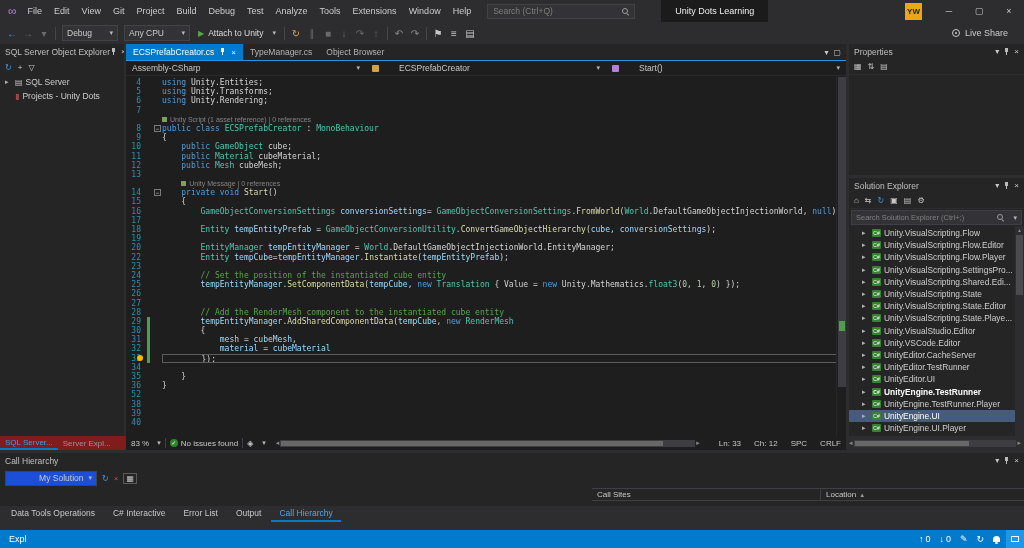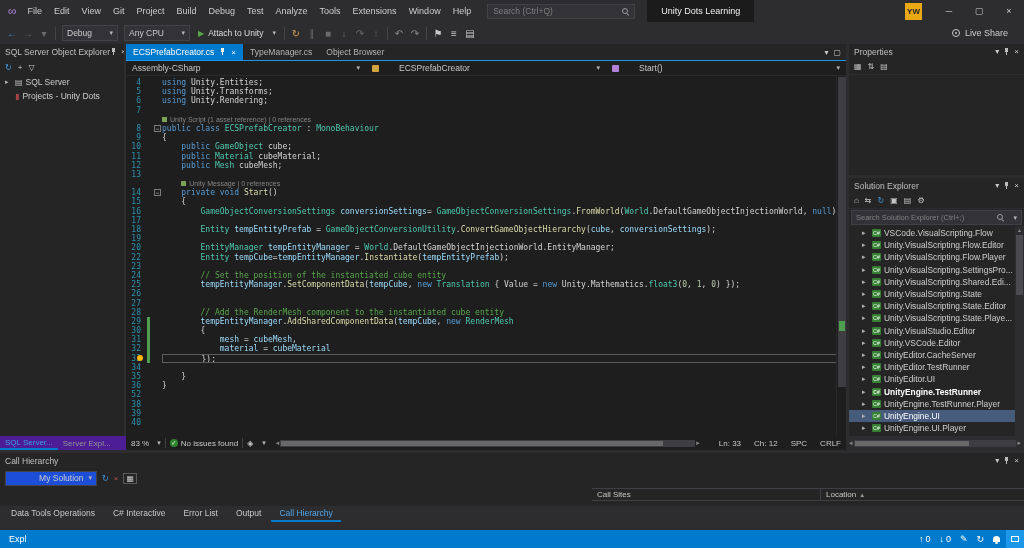--- a/index.html
+++ b/index.html
@@ -3,21 +3,21 @@
 <meta charset="utf-8">
 <style>
   *{box-sizing:border-box;margin:0;padding:0}
   html,body{width:1024px;height:548px;overflow:hidden}
   body{background:#2d2d30;font-family:"Liberation Sans","DejaVu Sans",sans-serif;font-size:9px;color:#ccc;cursor:default}
   
   .titlebar{height:22px;display:flex;align-items:center;background:#2d2d30}
   .vs-logo{color:#b180d7;font-size:12px;margin:0 5px 0 8px}
   .menu{padding:0 6px;line-height:22px;color:#ccc;white-space:nowrap}
   .tb-search{width:148px;height:15px;background:#333337;border:1px solid #434346;margin-left:10px;display:flex;align-items:center;justify-content:space-between;padding:0 5px;color:#7f7f7f;font-size:8.5px}
-  .sol-badge{margin-left:12px;background:#1b1b1c;height:22px;display:flex;align-items:center;padding:0 14px;color:#ededed}
+  .sol-badge{margin-left:26px;background:#1b1b1c;height:22px;display:flex;align-items:center;padding:0 14px;color:#ededed}
   .spacerflex{flex:1}
   .avatar{width:17px;height:17px;background:var(--avatar);color:#222;font-weight:bold;font-size:8px;display:flex;align-items:center;justify-content:center;margin-right:12px}
   .winbtn{width:30px;height:22px;text-align:center;line-height:22px;color:#ccc;font-size:9px}
   
   .toolbar{height:22px;display:flex;align-items:center;background:#2d2d30;padding-left:4px}
   .tb-icon{width:16px;text-align:center;font-size:10px;color:#c8c8c8}
   .tb-sep{width:1px;height:13px;background:#46464a;margin:0 3px}
   .tb-combo{height:16px;border:1px solid #434346;background:#333337;display:flex;align-items:center;justify-content:space-between;padding:0 4px;margin:0 3px;color:#ccc;font-size:8.5px}
   .tb-attach{display:flex;align-items:center;height:16px;padding:0 5px;color:#ddd;gap:4px;font-size:8.5px}
   .play{color:#57a64a;font-size:8px}
@@ -75,21 +75,21 @@
   .search .lbl{flex:1;white-space:nowrap;overflow:hidden}
   .sol-tree{flex:1;position:relative;overflow:hidden;padding-top:1px}
   .sit{height:12.2px;display:flex;align-items:center;gap:3px;padding-left:13px;color:#cfcfcf;font-size:8.4px;white-space:nowrap;overflow:hidden}
   .sit.sel{background:var(--sel);color:#fff}
   .sit.bold{font-weight:bold;color:#fff}
   .cs{width:9px;height:8px;background:#368232;color:#fff;font-size:5px;line-height:8px;text-align:center;border-radius:1px;flex:none}
   .vscroll2{position:absolute;right:0;top:0;bottom:0;width:9px;background:#2d2d30;display:flex;flex-direction:column;align-items:center}
   .vscroll2 .sarr{font-size:6px;color:#858585;line-height:8px}
   .vthumb2{width:7px;height:60px;background:#4a4a4f;margin-top:1px}
   
-  .row-bottom{height:14px;display:flex;background:#4c1d95}
+  .row-bottom{height:14px;display:flex;background:#7f1d1d}
   .lb-tabs{width:126px;display:flex;align-items:stretch}
   .wtab{padding:0 5px;display:flex;align-items:center;font-size:8px;color:#969696;white-space:nowrap}
   .wtab.active{color:#3da0e0;border-bottom:2px solid var(--accent)}
   .docbar{flex:1;display:flex;align-items:center;background:#1e1e1e;font-size:8px;color:#c8c8c8;gap:4px;padding:0 5px;min-width:0}
   .dsep{width:1px;height:10px;background:#3f3f46}
   .okc{width:8px;height:8px;border-radius:50%;background:#2d862d;color:#fff;font-size:6px;line-height:8px;text-align:center;flex:none}
   .zoom,.issues{display:flex;align-items:center;gap:3px;white-space:nowrap}
   .hscroll{flex:1;height:9px;display:flex;align-items:center;margin:0 5px;min-width:40px}
   .sarr{font-size:7px;color:#858585;padding:0 1px}
   .track{flex:1;height:7px;background:#3e3e42;position:relative}
@@ -354,21 +354,21 @@
       <div class="search">
         <span class="lbl">Search Solution Explorer (Ctrl+;)</span>
         <span class="mag"></span>
         <span class="chev">▾</span>
       </div>
       <div class="sol-tree">
         <div id="sol-tree">
             <div class="sit">
               <span class="tchev">▸</span>
               <span class="cs">C#</span>
-              <span>VSCode.VisualScripting.Flow</span>
+              <span>Unity.VisualScripting.Flow</span>
             </div>
             <div class="sit">
               <span class="tchev">▸</span>
               <span class="cs">C#</span>
               <span>Unity.VisualScripting.Flow.Editor</span>
             </div>
             <div class="sit">
               <span class="tchev">▸</span>
               <span class="cs">C#</span>
               <span>Unity.VisualScripting.Flow.Player</span>

